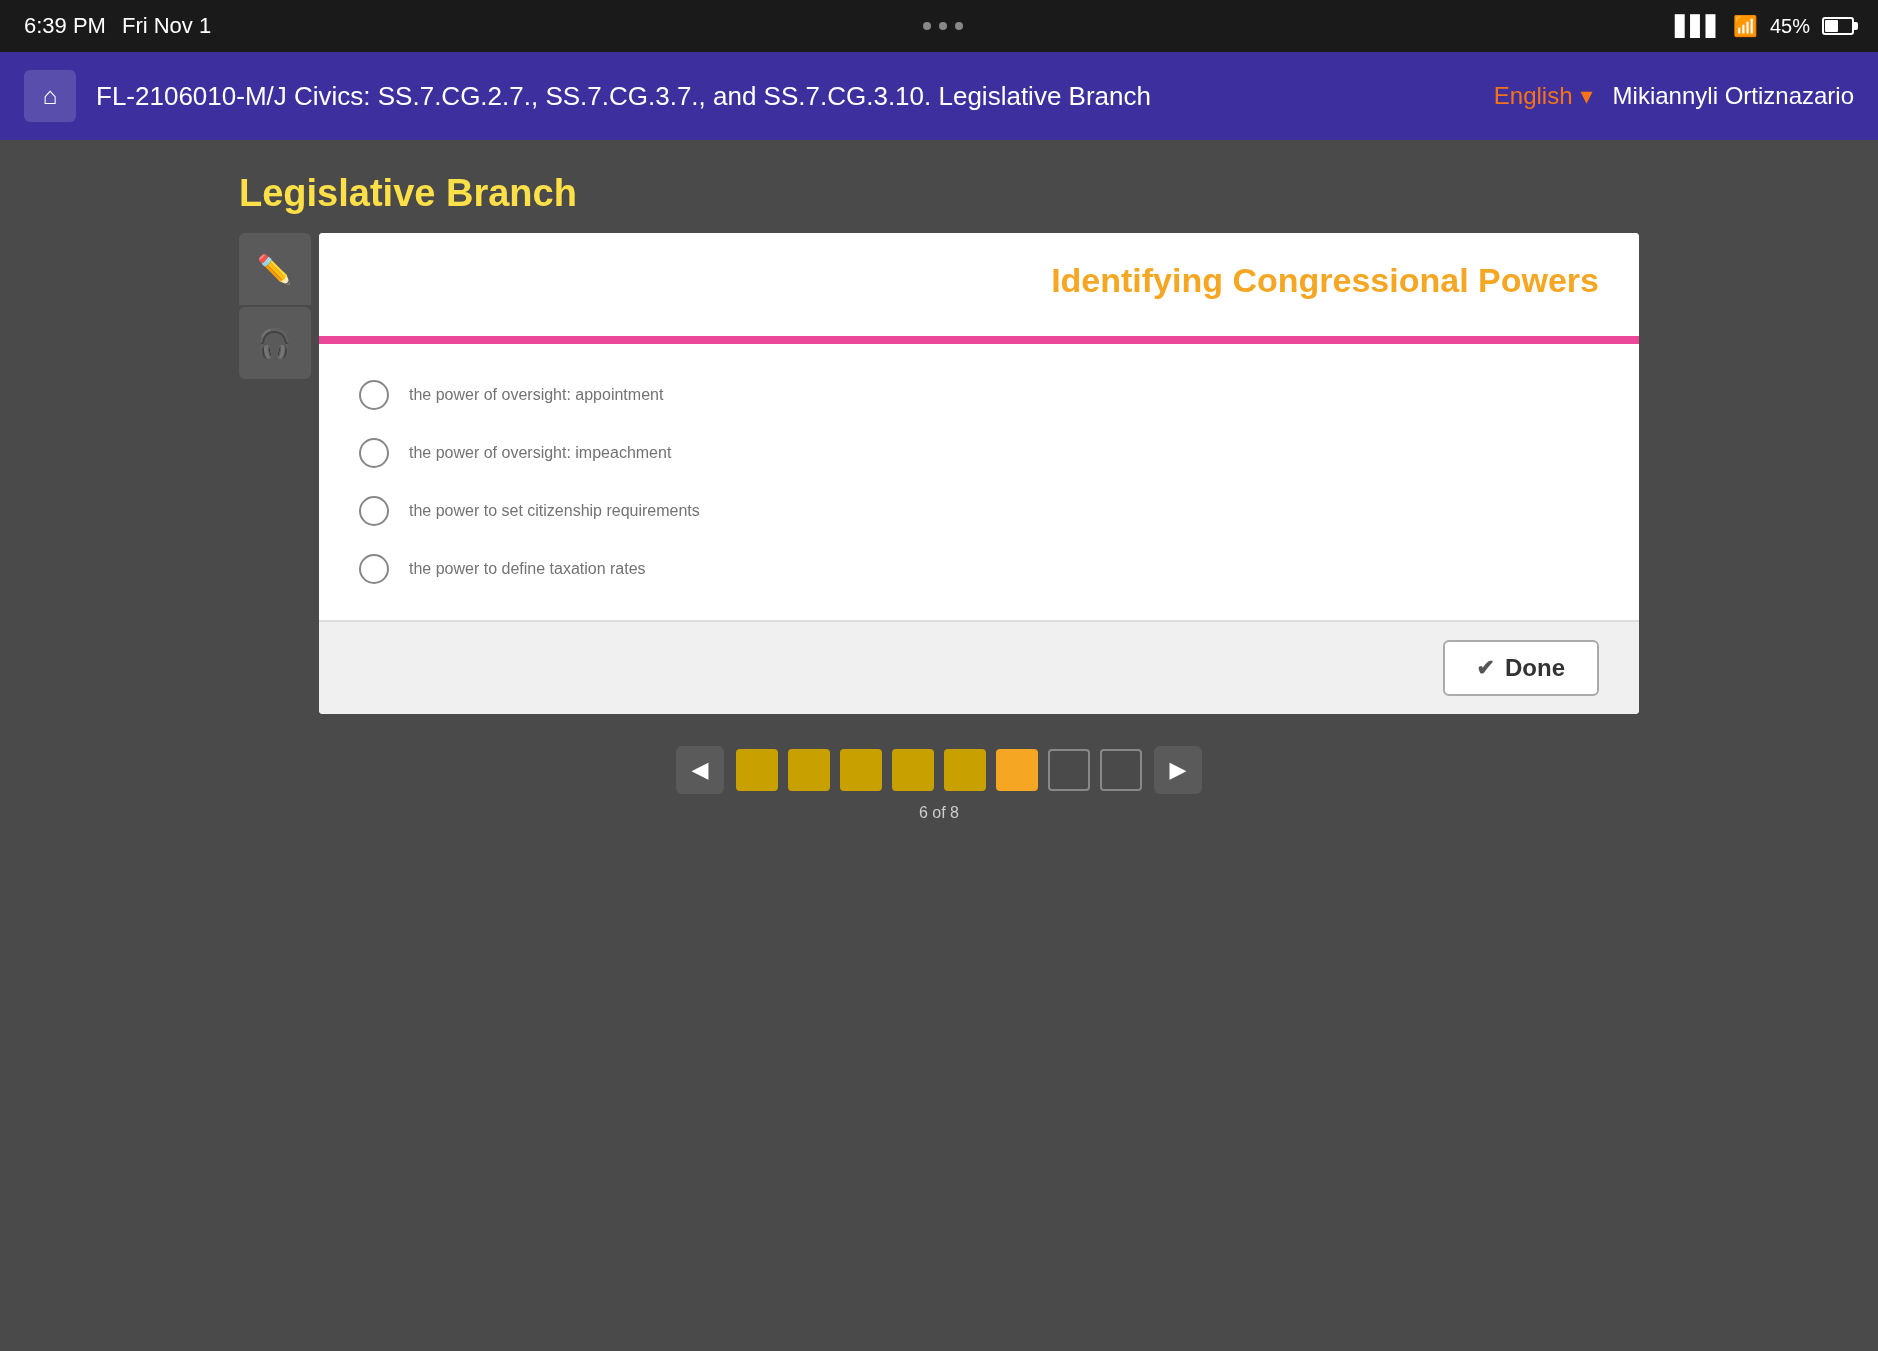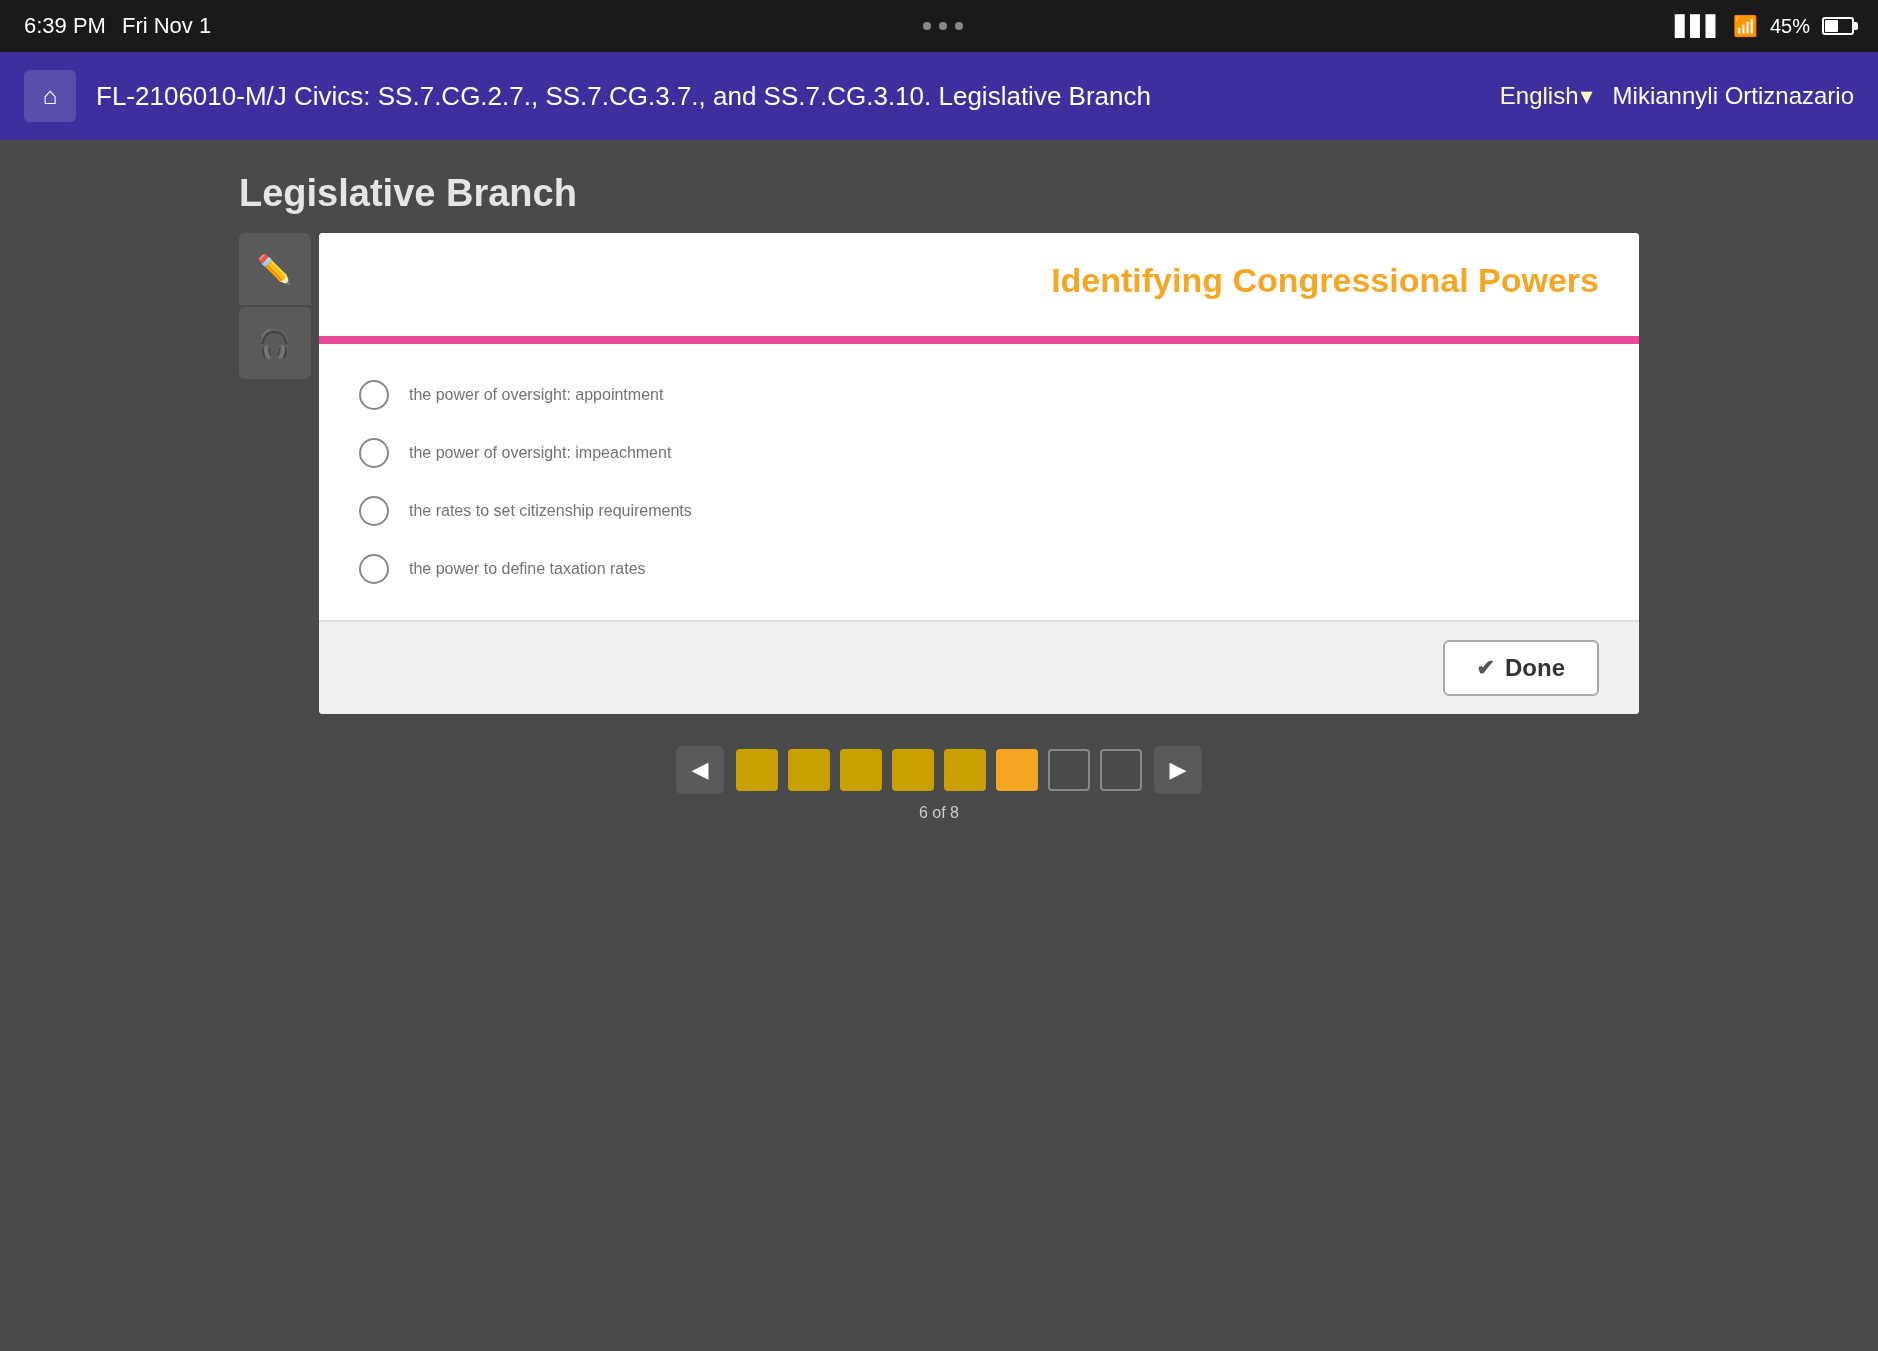--- a/index.html
+++ b/index.html
@@ -52,22 +52,22 @@
     }
     .nav-title {
       color: #fff;
       font-size: 26px;
       font-weight: 500;
       flex: 1;
     }
     .nav-lang {
       display: flex;
       align-items: center;
-      gap: 2px;
-      color: #fef9c3;
+      gap: 8px;
+      color: #f97316;
       font-size: 24px;
       cursor: pointer;
     }
     .nav-user {
       color: #fff;
       font-size: 24px;
       margin-left: 0;
     }
 
     
@@ -79,21 +79,21 @@
       flex: 1;
     }
 
     
     .page-header {
       width: 100%;
       max-width: 1400px;
       margin-bottom: 12px;
     }
     .page-title {
-      color: #e5e5e5;
+      color: #fde047;
       font-size: 38px;
       font-weight: 700;
       margin-bottom: 6px;
     }
     .page-status {
       display: flex;
       gap: 24px;
       align-items: center;
     }
     .status-assignment {
@@ -375,21 +375,21 @@
             <span class="choice-label">the power of oversight: appointment</span>
           </div>
 
           <div class="choice-item">
             <div class="radio-circle"></div>
             <span class="choice-label">the power of oversight: impeachment</span>
           </div>
 
           <div class="choice-item">
             <div class="radio-circle"></div>
-            <span class="choice-label">the rates to set citizenship requirements</span>
+            <span class="choice-label">the power to set citizenship requirements</span>
           </div>
 
           <div class="choice-item">
             <div class="radio-circle"></div>
             <span class="choice-label">the power to define taxation rates</span>
           </div>
         </div>
       </div>
 
       <div class="card-footer">

